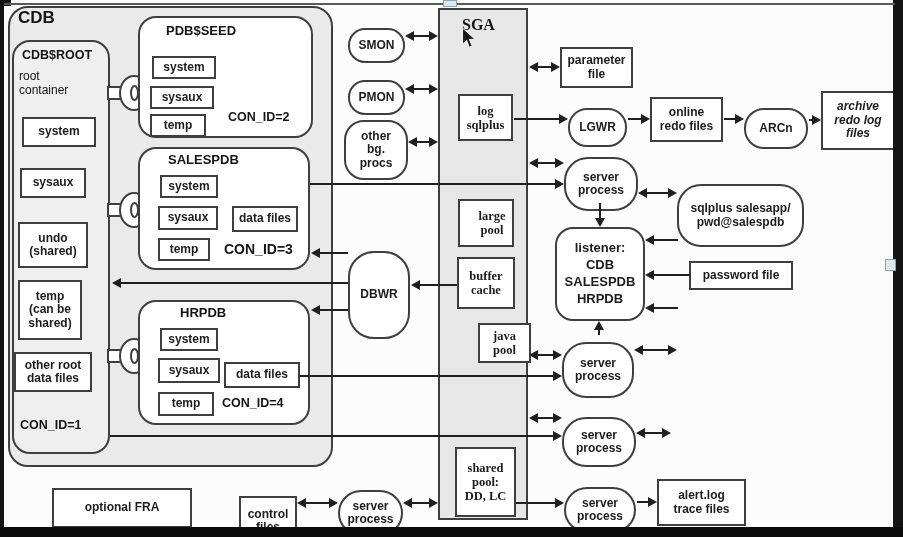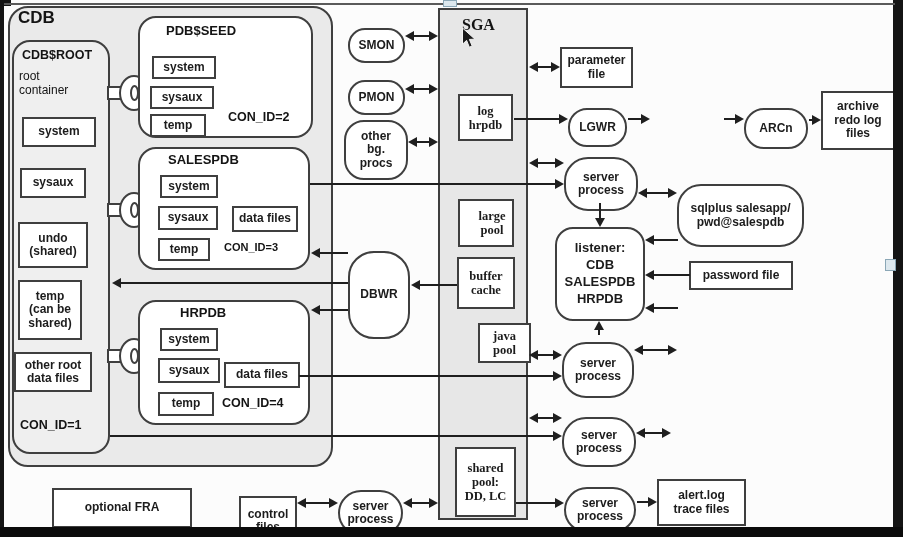--- a/index.html
+++ b/index.html
@@ -68,56 +68,58 @@
   <div class="box" style="left:150px;top:86px;width:64px;height:23px;">sysaux</div>
   <div class="box" style="left:150px;top:114px;width:56px;height:23px;">temp</div>
   <div class="title" style="left:228px;top:110px;font-size:12.5px;">CON_ID=2</div>
 
   <div class="box round" style="left:138px;top:147px;width:172px;height:123px;border-radius:18px;"></div>
   <div class="title" style="left:168px;top:153px;font-size:13px;">SALESPDB</div>
   <div class="box" style="left:160px;top:175px;width:58px;height:23px;">system</div>
   <div class="box" style="left:158px;top:206px;width:60px;height:24px;">sysaux</div>
   <div class="box" style="left:232px;top:206px;width:66px;height:26px;">data files</div>
   <div class="box" style="left:158px;top:238px;width:52px;height:23px;">temp</div>
-  <div class="title" style="left:224px;top:241px;font-size:11px;">CON_ID=3</div>
+  <div class="title" style="left:224px;top:241px;font-size:14px;">CON_ID=3</div>
 
   <div class="box round" style="left:138px;top:300px;width:172px;height:125px;border-radius:18px;"></div>
   <div class="title" style="left:180px;top:306px;font-size:13px;">HRPDB</div>
   <div class="box" style="left:160px;top:328px;width:58px;height:23px;">system</div>
   <div class="box" style="left:158px;top:358px;width:62px;height:25px;">sysaux</div>
   <div class="box" style="left:224px;top:362px;width:76px;height:26px;">data files</div>
   <div class="box" style="left:158px;top:392px;width:56px;height:24px;">temp</div>
   <div class="title" style="left:222px;top:396px;font-size:12.5px;">CON_ID=4</div>
 
   <div class="box stad" style="left:348px;top:20px;width:57px;height:35px;border-radius:17px;">SMON</div>
   <div class="box stad" style="left:348px;top:72px;width:57px;height:35px;border-radius:17px;">PMON</div>
   <div class="box stad" style="left:344px;top:112px;width:64px;height:60px;border-radius:20px;">other
 bg.
 procs</div>
   <div class="box stad" style="left:348px;top:243px;width:62px;height:88px;border-radius:26px;">DBWR</div>
 
   <div class="box sgafill" style="left:438px;top:8px;width:90px;height:512px;"></div>
   <div class="title serif" style="left:462px;top:16px;font-size:16px;">SGA</div>
   <div class="box serif" style="left:458px;top:94px;width:55px;height:47px;">log
-hrpdb</div>
+sqlplus</div>
   <div class="box serif" style="left:458px;top:199px;width:56px;height:48px;padding-left:12px;">large
 pool</div>
   <div class="box serif" style="left:457px;top:257px;width:58px;height:52px;">buffer
 cache</div>
   <div class="box serif" style="left:478px;top:323px;width:53px;height:40px;">java
 pool</div>
   <div class="box serif" style="left:455px;top:447px;width:61px;height:70px;">shared
 pool:
 DD, LC</div>
 
   <div class="box" style="left:560px;top:47px;width:73px;height:41px;">parameter
 file</div>
   <div class="box stad" style="left:568px;top:100px;width:59px;height:39px;border-radius:19px;">LGWR</div>
+  <div class="box" style="left:650px;top:97px;width:73px;height:45px;">online
+redo files</div>
   <div class="box stad" style="left:744px;top:100px;width:64px;height:41px;border-radius:20px;">ARCn</div>
-  <div class="box" style="left:821px;top:91px;width:74px;height:59px;">archive
+  <div class="box" style="left:821px;top:91px;width:74px;height:59px;font-style:italic;">archive
 redo log
 files</div>
 
   <div class="box stad" style="left:564px;top:149px;width:74px;height:54px;">server
 process</div>
   <div class="box round" style="left:555px;top:227px;width:90px;height:94px;border-radius:18px;font-size:13px;line-height:1.3;">listener:
 CDB
 SALESPDB
 HRPDB</div>
   <div class="box stad" style="left:562px;top:334px;width:72px;height:56px;">server

